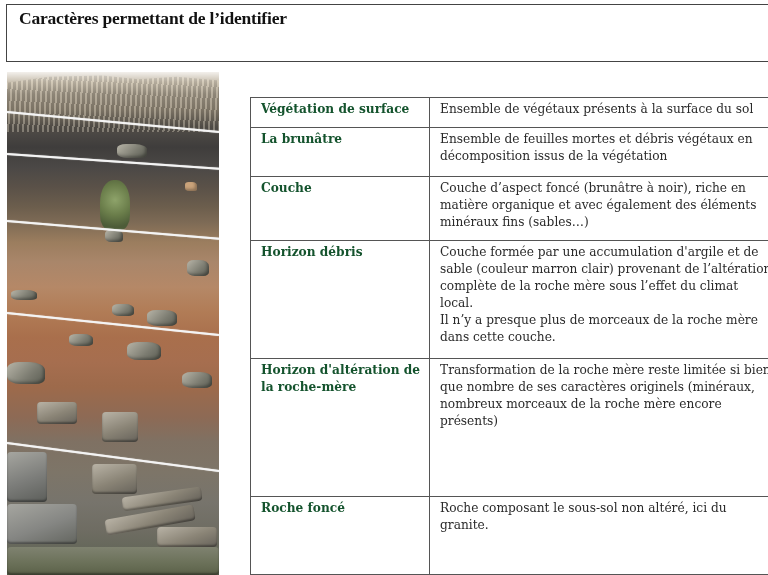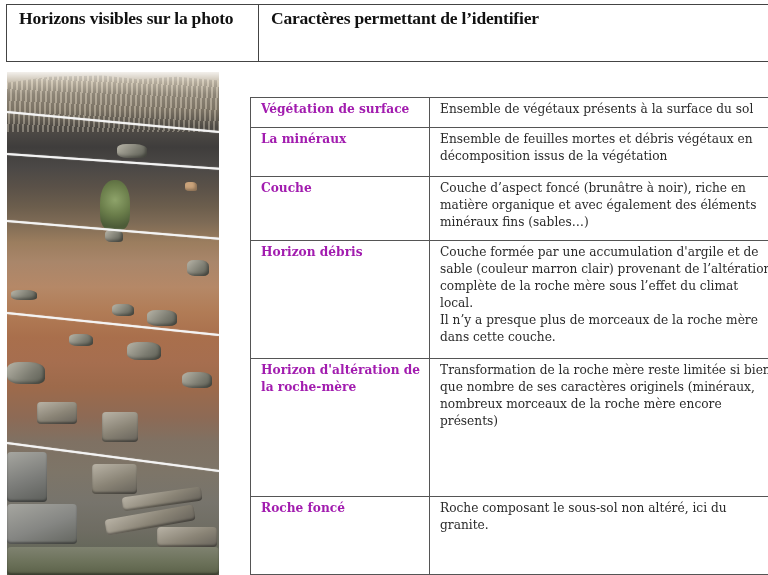--- a/index.html
+++ b/index.html
@@ -60,31 +60,30 @@
   }
 
   
   .tbl {
     position:absolute; left:250px; top:97px; width:530px;
     border-collapse:collapse; table-layout:fixed;
   }
   .tbl td {
     border:1px solid #555; vertical-align:top;
     font-family:"DejaVu Serif", serif; font-size:12.2px; line-height:17px;
-    padding:3px 6px 0 10px; box-sizing:border-box; color:#a21caf;
+    padding:3px 6px 0 10px; box-sizing:border-box; color:#14532d;
   }
   .tbl td.name { width:179px; font-weight:bold; }
   .tbl td.desc { color:#2a2a2a; }
   .tbl td.desc span { display:block; }
 </style>
 </head>
 <body>
 
 <div class="hdr">
-  <div class="cell c1">Horizons visibles sur la photo</div>
   <div class="cell c3">Caractères permettant de l’identifier</div>
 </div>
 
 <div class="photo">
   <div class="veg"></div>
   <div class="shrub"></div>
   <div class="stone" style="left:110px;top:72px;width:30px;height:14px;"></div>
   <div class="stone" style="left:178px;top:110px;width:12px;height:9px;background:#c9a27a;"></div>
   <div class="stone" style="left:98px;top:158px;width:18px;height:12px;"></div>
   <div class="stone" style="left:180px;top:188px;width:22px;height:16px;"></div>
@@ -114,21 +113,21 @@
 
 <table class="tbl">
   <tbody>
       <tr style="height:30px;">
     <td class="name">Végétation de surface</td>
     <td class="desc">
           <span>Ensemble de végétaux présents à la surface du sol</span>
         </td>
   </tr>
   <tr style="height:49px;">
-    <td class="name">La minéraux</td>
+    <td class="name">La brunâtre</td>
     <td class="desc">
           <span>Ensemble de feuilles mortes et débris végétaux en décomposition issus de la végétation</span>
         </td>
   </tr>
   <tr style="height:64px;">
     <td class="name">Couche</td>
     <td class="desc">
           <span>Couche d’aspect foncé (brunâtre à noir), riche en matière organique et avec également des éléments minéraux fins (sables…)</span>
         </td>
   </tr>

